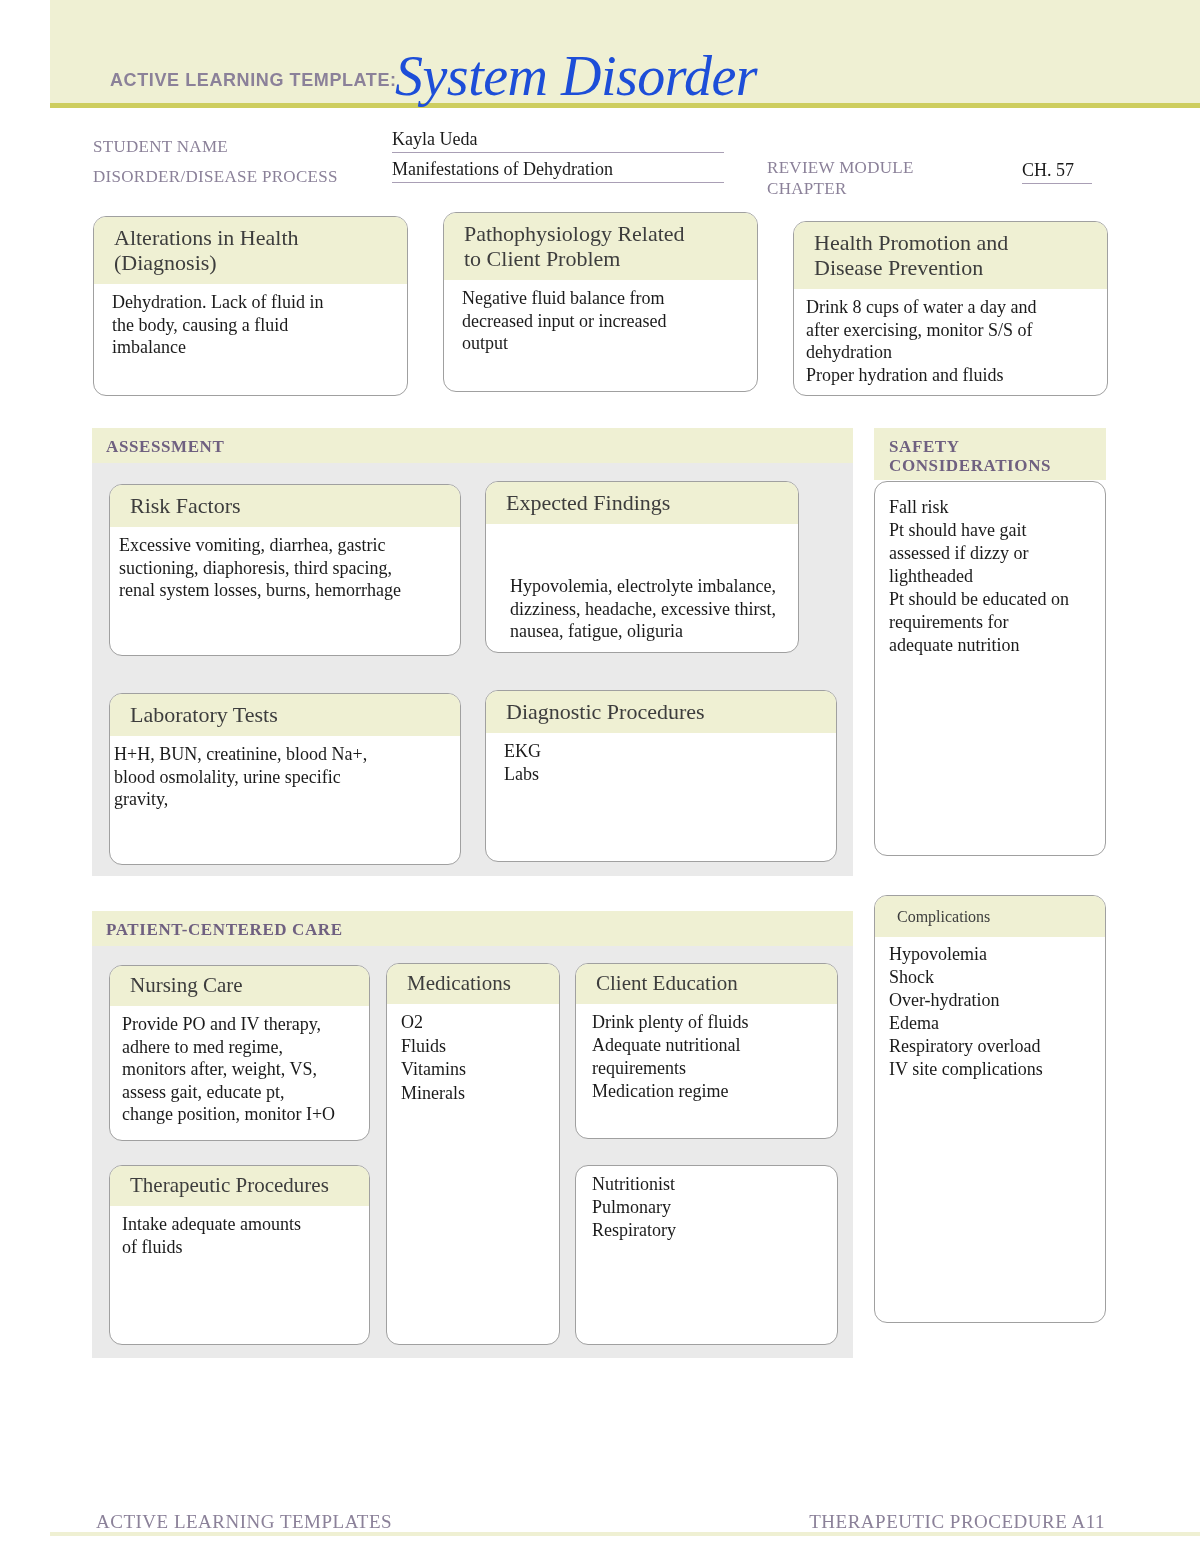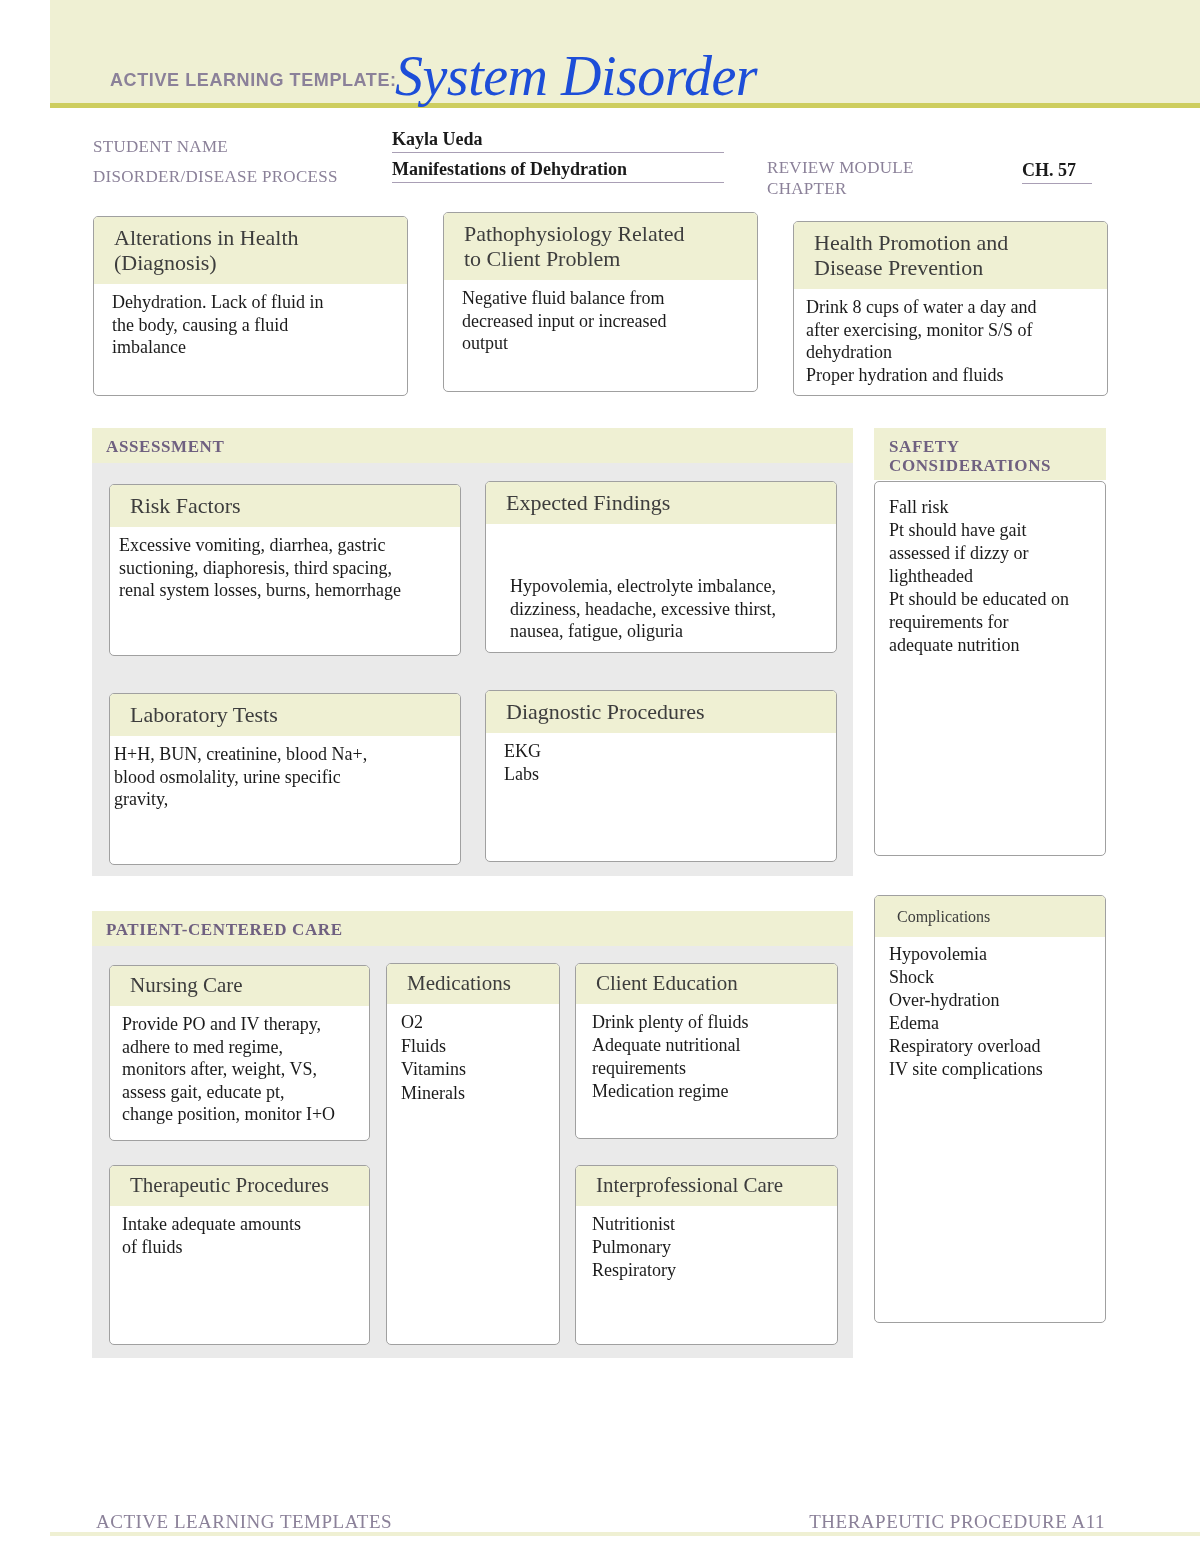--- a/index.html
+++ b/index.html
@@ -39,32 +39,31 @@
     font-size:17px;color:#8b8199;letter-spacing:.3px;
   }
   #lbl-student{left:93px;top:137px;}
   #lbl-disorder{left:93px;top:167px;}
   #lbl-review{left:767px;top:157px;line-height:21px;width:180px;}
   .meta-value{
     position:absolute;
     font-size:18px;color:#1a1a1a;
     padding-bottom:2px;
     border-bottom:1.5px solid #a99fb5;
-    font-weight:bold;
   }
   #val-student{left:392px;top:129px;width:332px;}
   #val-disorder{left:392px;top:159px;width:332px;}
   #val-chapter{left:1022px;top:160px;width:70px;}
 
   
   .card{
     position:absolute;
     background:#ffffff;
     border:1.5px solid #a0a0a0;
-    border-radius:5px;
+    border-radius:13px;
     box-sizing:border-box;
     overflow:hidden;
   }
   .card-hd{
     background:#eff0d3;
     font-size:22px;color:#3d3d3d;
     padding:8px 14px 9px 20px;
     line-height:25px;
   }
   .card-bd{
@@ -89,21 +88,21 @@
     background:#eff0d3;
   }
   .sect-title{
     position:absolute;
     font-family:"Liberation Serif", serif;
     font-size:17px;font-weight:bold;letter-spacing:.6px;color:#6f6080;
   }
   #assessment-title{left:106px;top:437px;}
 
   #card-risk{left:109px;top:484px;width:352px;height:172px;}
-  #card-findings{left:485px;top:481px;width:352px;height:172px;}
+  #card-findings{left:485px;top:481px;width:314px;height:172px;}
   #card-lab{left:109px;top:693px;width:352px;height:172px;}
   #card-diag{left:485px;top:690px;width:352px;height:172px;}
 
   
   #safety-hd{
     position:absolute;left:874px;top:428px;width:232px;height:52px;
     background:#eff0d3;
   }
   #safety-title{left:889px;top:437px;line-height:19px;width:210px;}
   #card-safety{left:874px;top:481px;width:232px;height:375px;}
@@ -268,21 +267,20 @@
 Medication regime</div>
 </div>
 
 <div class="card" id="card-therproc">
   <div class="card-hd">Therapeutic Procedures</div>
   <div class="card-bd" style="padding-left:12px">Intake adequate amounts
 of fluids</div>
 </div>
 
 <div class="card" id="card-interprof">
-  <div class="card-hd">Interprofessional Care</div>
   <div class="card-bd">Nutritionist
 Pulmonary
 Respiratory</div>
 </div>
 
 <div class="card" id="card-compl">
   <div class="card-hd">Complications</div>
   <div class="card-bd">Hypovolemia
 Shock
 Over-hydration

